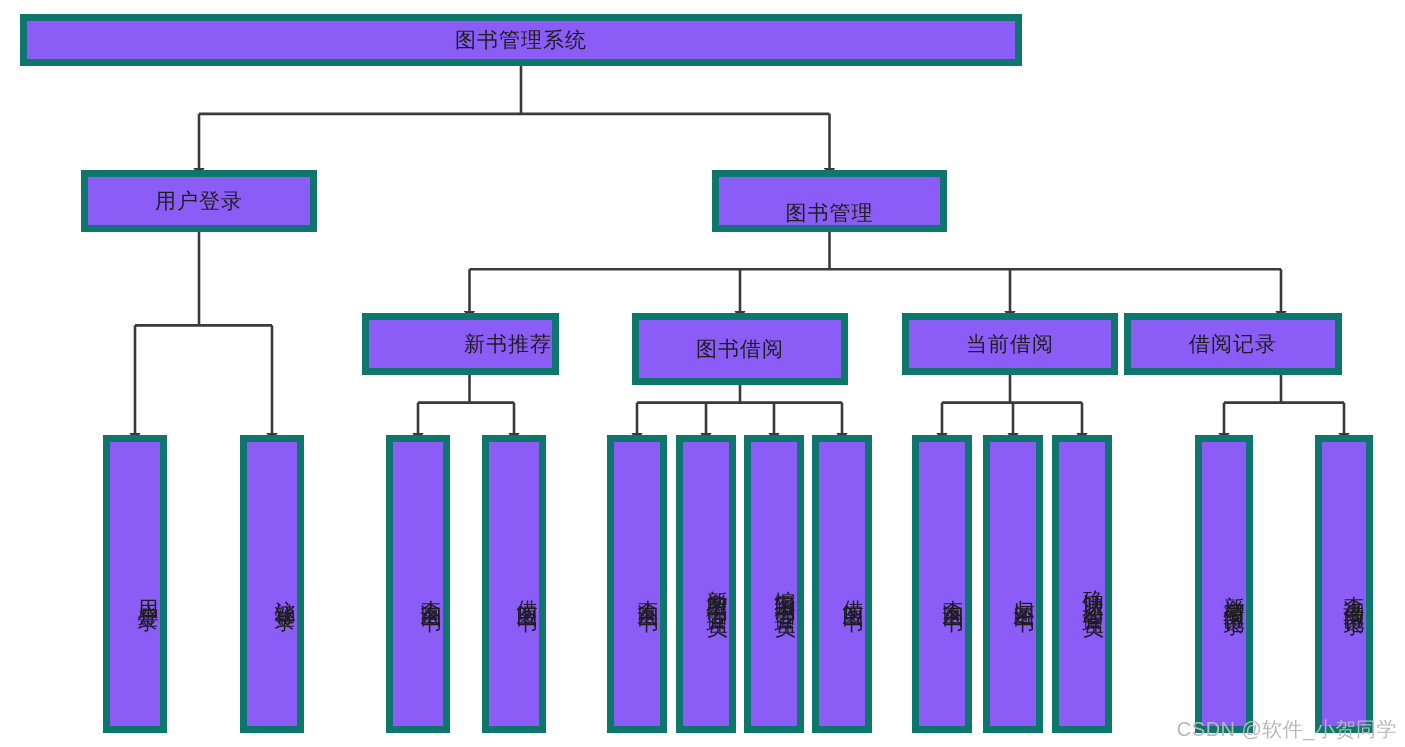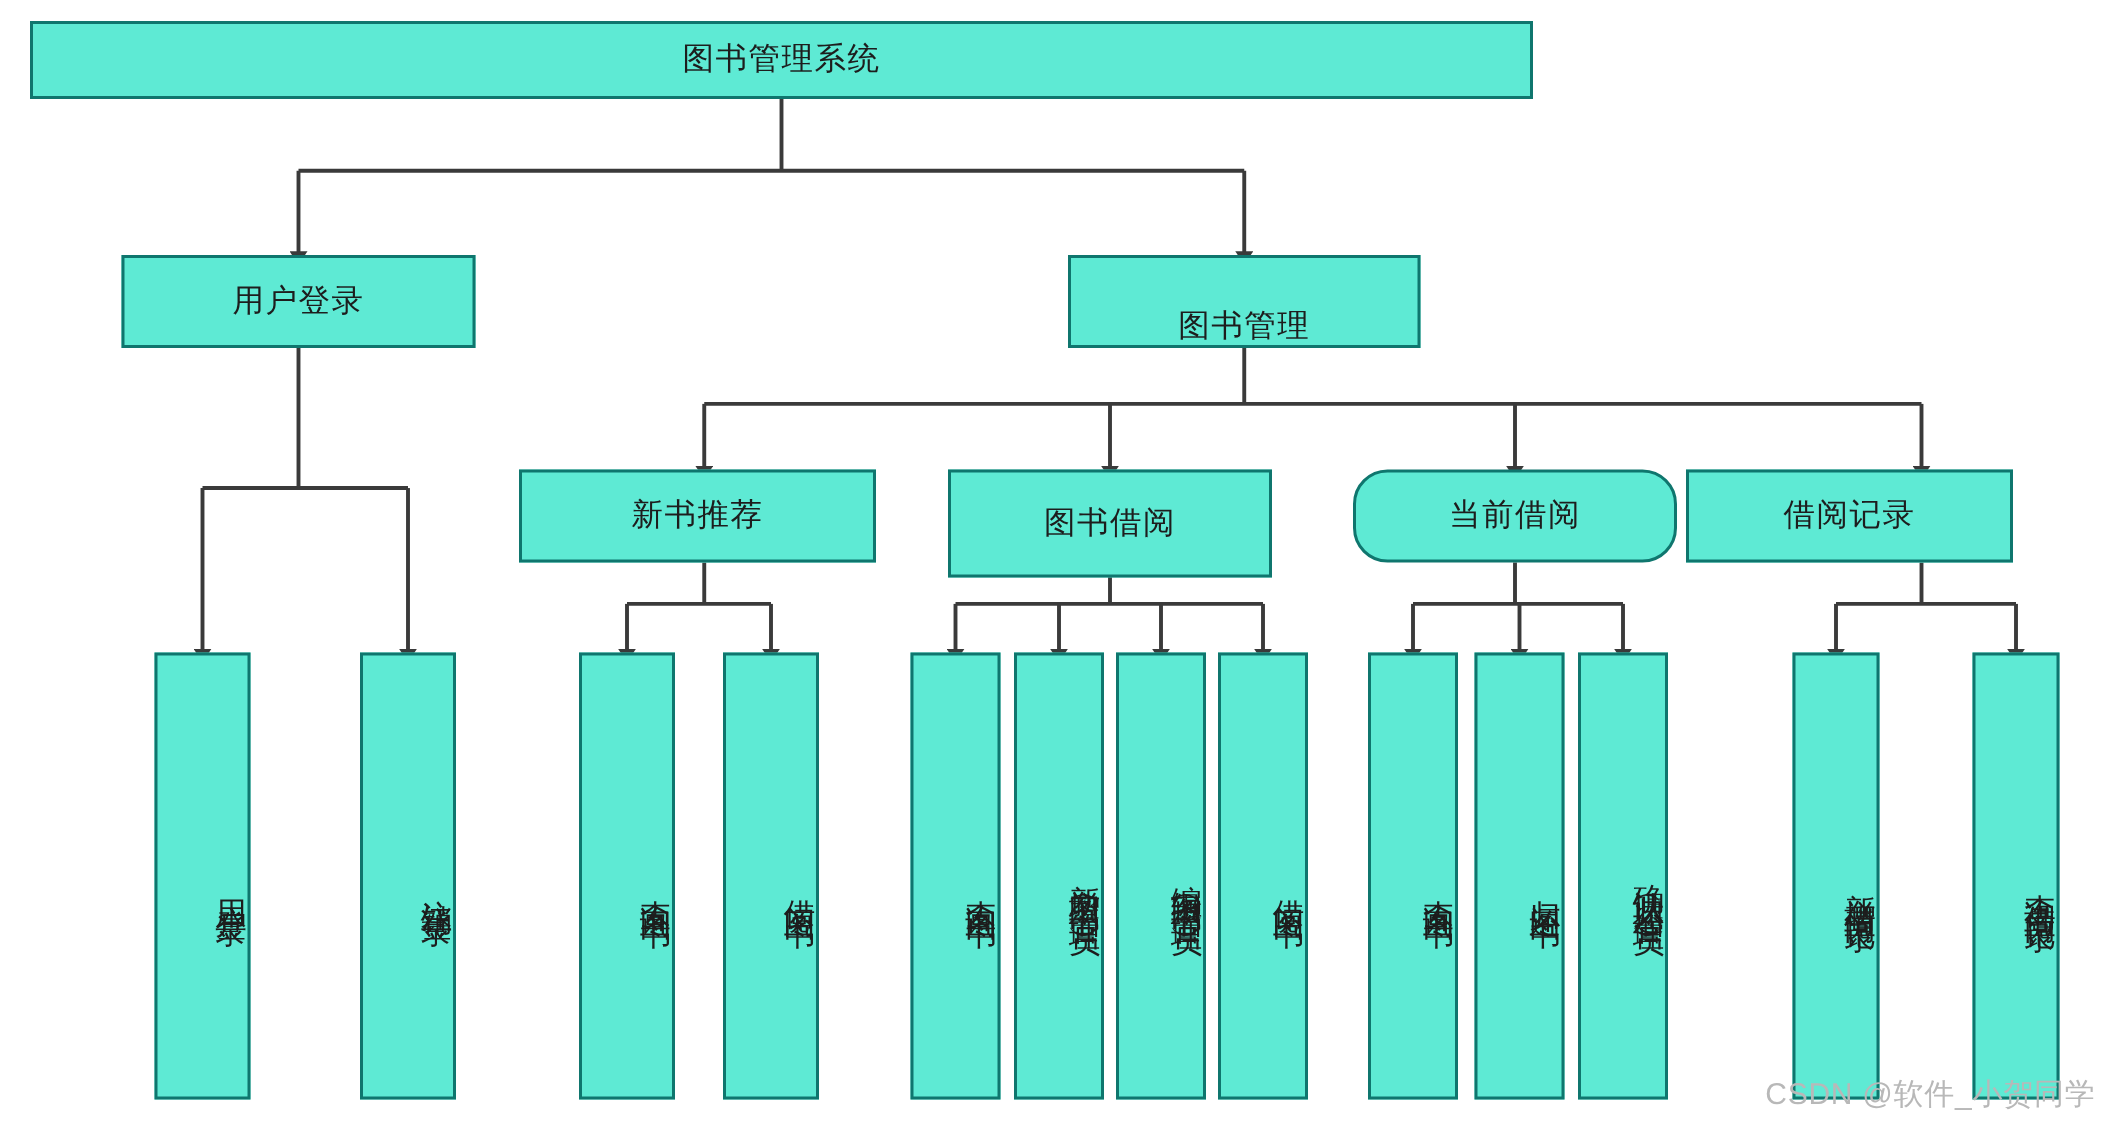--- a/index.html
+++ b/index.html
@@ -20,22 +20,22 @@
   #edges {
     position: absolute;
     left: 0;
     top: 0;
     width: 1405px;
     height: 747px;
   }
   .node {
     position: absolute;
     box-sizing: border-box;
-    border: 2px solid #0f766e;
-    background: #5eead4;
+    border: 7px solid #0f766e;
+    background: #8b5cf6;
     display: flex;
     align-items: center;
     justify-content: center;
     color: #1d1d1d;
     z-index: 2;
   }
   .node.horiz {
     font-size: 21px;
     letter-spacing: 1px;
     line-height: 1.2;
@@ -120,27 +120,27 @@
   <div id="nodes">
       <div class="node horiz" style="left: 20px; top: 14px; width: 1002px; height: 52px;">
         <span class="label">图书管理系统</span>
       </div>
       <div class="node horiz" style="left: 81px; top: 170px; width: 236px; height: 62px;">
         <span class="label">用户登录</span>
       </div>
       <div class="node horiz" style="left: 712px; top: 170px; width: 235px; height: 62px; align-items: flex-end;">
         <span class="label">图书管理</span>
       </div>
-      <div class="node horiz" style="left: 346px; top: 313px; width: 238px; height: 62px;">
+      <div class="node horiz" style="left: 362px; top: 313px; width: 197px; height: 62px; justify-content: flex-end;">
         <span class="label">新书推荐</span>
       </div>
       <div class="node horiz" style="left: 632px; top: 313px; width: 216px; height: 72px;">
         <span class="label">图书借阅</span>
       </div>
-      <div class="node horiz" style="left: 902px; top: 313px; width: 216px; height: 62px; border-radius: 23px;">
+      <div class="node horiz" style="left: 902px; top: 313px; width: 216px; height: 62px;">
         <span class="label">当前借阅</span>
       </div>
       <div class="node horiz" style="left: 1124px; top: 313px; width: 218px; height: 62px;">
         <span class="label">借阅记录</span>
       </div>
       <div class="node vert" style="left: 103px; top: 435px; width: 64px; height: 298px;">
         <span class="label">用户登录</span>
       </div>
       <div class="node vert" style="left: 240px; top: 435px; width: 64px; height: 298px;">
         <span class="label">注销登录</span>

